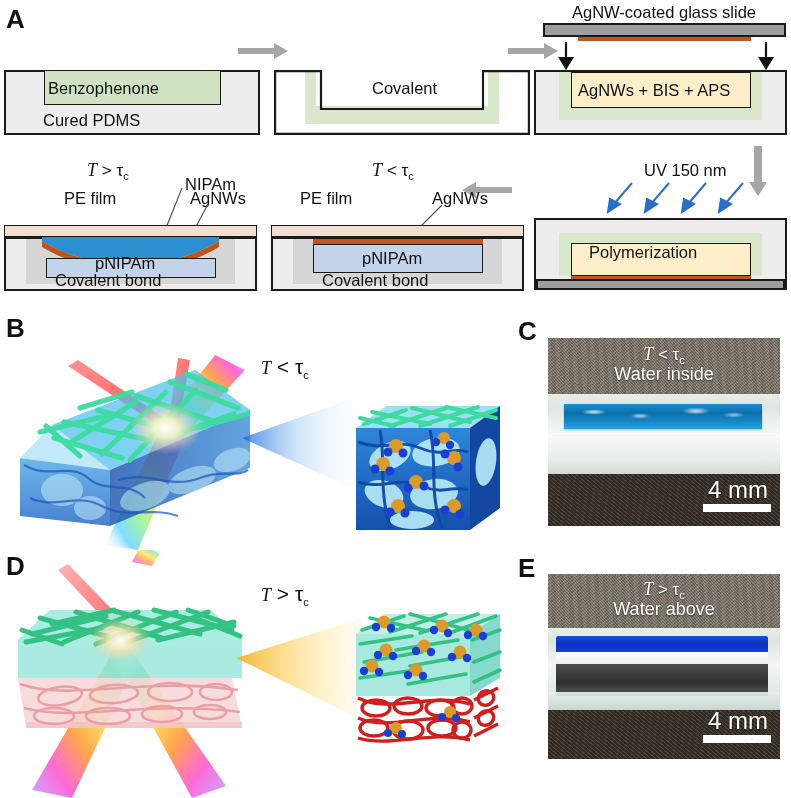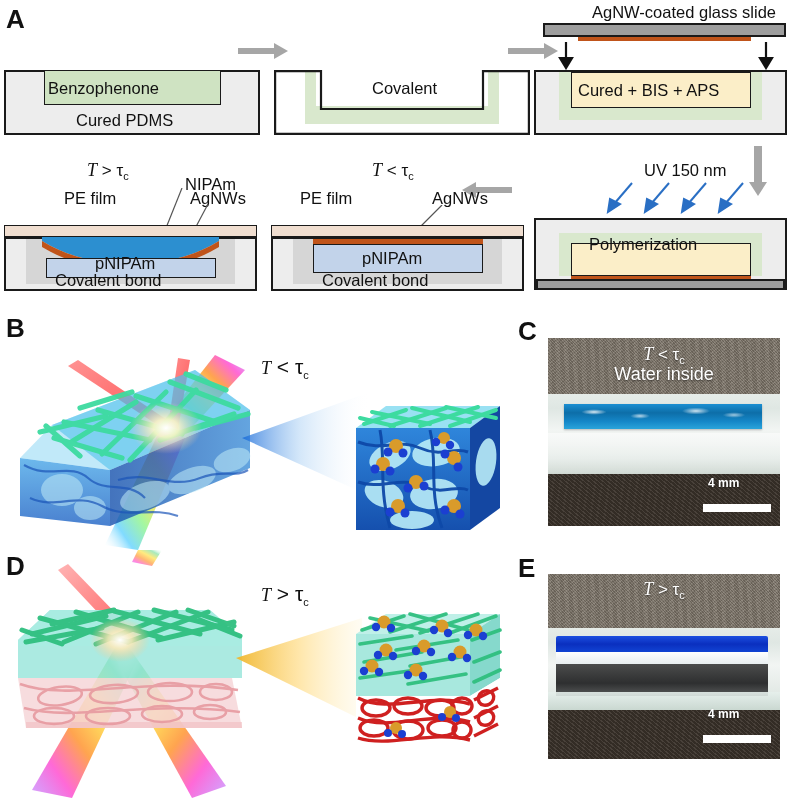--- a/index.html
+++ b/index.html
@@ -41,31 +41,31 @@
     background:
       repeating-linear-gradient(40deg, rgba(255,255,255,.07) 0 1px, rgba(0,0,0,.14) 1px 3px),
       #3b332b;
   }
   .ph-mid{position:absolute;left:0;right:0;
     background:linear-gradient(180deg,#e6ece8 0%,#dfe7e3 18%,#f2f5f3 45%,#e2e9e5 80%,#cfd8d2 100%);
   }
   .ph-txt{position:absolute;color:#fff;text-align:center;width:100%;
     font-size:16px;line-height:1.2;text-shadow:0 1px 2px rgba(0,0,0,.55);}
   .scalebar{position:absolute;background:#fff;height:8px;}
-  .scaletxt{position:absolute;color:#fff;font-size:12px;text-shadow:0 1px 2px rgba(0,0,0,.6);font-weight:bold;}
+  .scaletxt{position:absolute;color:#fff;font-size:24px;text-shadow:0 1px 2px rgba(0,0,0,.6);}
 </style>
 </head>
 <body>
 
 <div class="abs panel-letter" style="left:6px;top:6px;">A</div>
 
 <div class="abs box" style="left:4px;top:70px;width:256px;height:65px;"></div>
 <div class="abs inner green" style="left:44px;top:70px;width:177px;height:35px;"></div>
 <div class="abs lbl" style="left:48px;top:80px;">Benzophenone</div>
-<div class="abs lbl" style="left:76px;top:112px;">Cured PDMS</div>
+<div class="abs lbl" style="left:43px;top:112px;">Cured PDMS</div>
 
 <svg class="abs" style="left:238px;top:41px;" width="52" height="20" viewBox="0 0 52 20">
   <path d="M0 7 h36 v-5 l14 8 -14 8 v-5 H0 z" fill="#a6a6a6"></path>
 </svg>
 
 <div class="abs" style="left:274px;top:70px;width:256px;height:65px;">
 
   <div class="abs greenpale" style="left:31px;top:0px;width:194px;height:54px;"></div>
   <div class="abs" style="left:42px;top:0px;width:172px;height:36px;background:#ffffff;"></div>
 
@@ -73,35 +73,35 @@
     <path d="M1.1 1.1 H47 V39 H209 V1.1 H254.9 V63.9 H1.1 Z" fill="none" stroke="#1a1a1a" stroke-width="2.2"></path>
   </svg>
   <div class="abs" style="left:48px;top:1px;width:160px;height:37px;background:#ededed;opacity:0;"></div>
 </div>
 <div class="abs lbl" style="left:372px;top:80px;">Covalent</div>
 
 <svg class="abs" style="left:508px;top:41px;" width="52" height="20" viewBox="0 0 52 20">
   <path d="M0 7 h36 v-5 l14 8 -14 8 v-5 H0 z" fill="#a6a6a6"></path>
 </svg>
 
-<div class="abs lbl" style="left:592px;top:4px;text-align:right;">AgNW-coated glass slide</div>
+<div class="abs lbl" style="left:572px;top:4px;text-align:right;">AgNW-coated glass slide</div>
 <div class="abs glass" style="left:543px;top:23px;width:243px;height:14px;"></div>
 <div class="abs agnw" style="left:578px;top:37px;width:173px;height:4px;"></div>
 
 <svg class="abs" style="left:558px;top:42px;" width="16" height="28" viewBox="0 0 16 28">
   <path d="M8 0 V18 M8 26 l-6 -10 h12 z" stroke="#111" stroke-width="2.2" fill="#111"></path>
 </svg>
 <svg class="abs" style="left:758px;top:42px;" width="16" height="28" viewBox="0 0 16 28">
   <path d="M8 0 V18 M8 26 l-6 -10 h12 z" stroke="#111" stroke-width="2.2" fill="#111"></path>
 </svg>
 
 <div class="abs box" style="left:534px;top:70px;width:253px;height:65px;"></div>
 <div class="abs greenpale" style="left:559px;top:72px;width:203px;height:48px;"></div>
 <div class="abs inner cream" style="left:571px;top:72px;width:180px;height:36px;"></div>
-<div class="abs lbl" style="left:578px;top:82px;">Cured + BIS + APS</div>
+<div class="abs lbl" style="left:578px;top:82px;">AgNWs + BIS + APS</div>
 
 <svg class="abs" style="left:747px;top:146px;" width="22" height="52" viewBox="0 0 22 52">
   <path d="M7 0 h8 v36 h5 l-9 14 -9 -14 h5 z" fill="#a6a6a6"></path>
 </svg>
 
 <div class="abs lbl" style="left:644px;top:162px;">UV 150 nm</div>
 <svg class="abs" style="left:604px;top:182px;" width="140" height="34" viewBox="0 0 140 34">
   <g stroke="#2a6fc4" stroke-width="2" fill="#2a6fc4">
     <path d="M28 1 L10 22"></path>
       <path d="M4 30 l2 -13 l10 5 z"></path>
@@ -112,21 +112,21 @@
     <path d="M139 1 L121 22"></path>
       <path d="M115 30 l2 -13 l10 5 z"></path>
   </g>
 </svg>
 
 <div class="abs box" style="left:534px;top:218px;width:253px;height:72px;"></div>
 <div class="abs greenpale" style="left:559px;top:233px;width:203px;height:43px;"></div>
 <div class="abs inner cream" style="left:571px;top:243px;width:180px;height:33px;"></div>
 <div class="abs agnw" style="left:571px;top:276px;width:180px;height:4px;"></div>
 <div class="abs glass" style="left:536px;top:279px;width:249px;height:11px;"></div>
-<div class="abs lbl" style="left:589px;top:236px;">Polymerization</div>
+<div class="abs lbl" style="left:589px;top:244px;">Polymerization</div>
 
 <svg class="abs" style="left:460px;top:180px;" width="52" height="20" viewBox="0 0 52 20">
   <path d="M52 7 h-36 v-5 l-14 8 14 8 v-5 h36 z" fill="#a6a6a6"></path>
 </svg>
 
 <div class="abs tc" style="left:372px;top:160px;">
   <i>T</i>
   <span>&lt;</span>
   <span>τ</span><sub>c</sub>
 </div>
@@ -568,15 +568,16 @@
   <div class="abs" style="left:0;top:118px;width:232px;height:18px;
               background:linear-gradient(180deg,rgba(230,240,236,.9),rgba(200,215,208,.8));"></div>
 
   <div class="ph-txt" style="top:5px;">
     <span class="tc" style="color:#fff;">
       <i>T</i>
       <span>&gt;</span>
       <span>τ</span><sub>c</sub>
     </span>
   </div>
+  <div class="ph-txt" style="top:25px;font-size:18px;">Water above</div>
   <div class="scaletxt" style="left:160px;top:133px;">4 mm</div>
   <div class="scalebar" style="left:155px;top:161px;width:68px;"></div>
 </div>
 
 </body></html>

